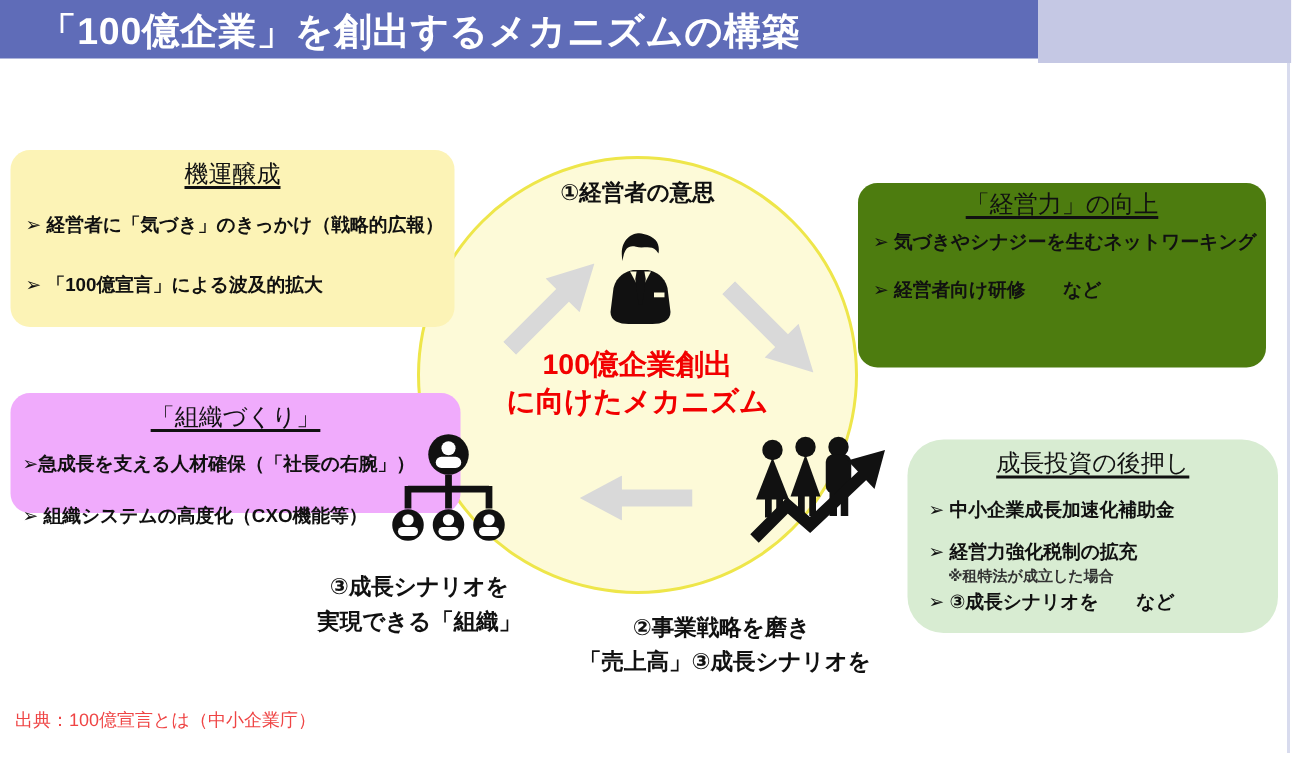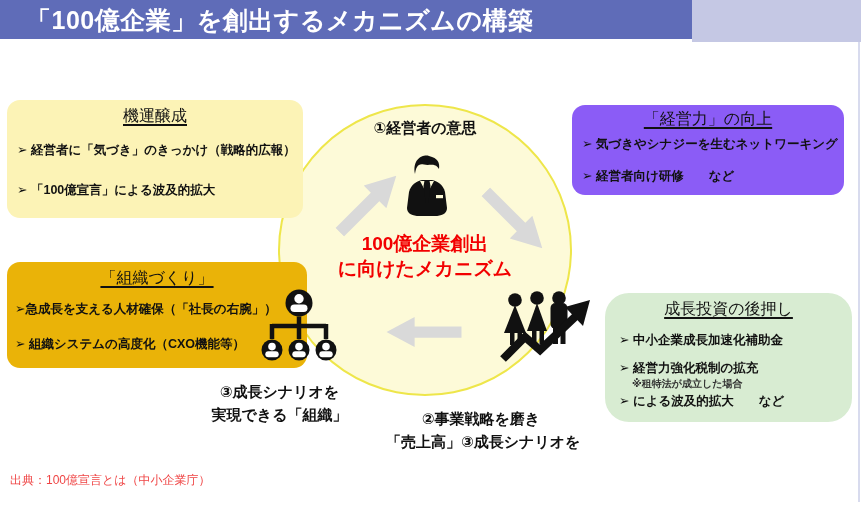--- a/index.html
+++ b/index.html
@@ -53,26 +53,26 @@
     white-space:nowrap;
   }
   .cbox .bullet { position:absolute; font-size:12.5px; font-weight:bold; color:#111; white-space:nowrap; }
   .cbox .note { position:absolute; font-size:10px; font-weight:bold; color:#333; white-space:nowrap; }
 
   .box-momentum     { left:7px;   top:100px; width:296px; height:118px; background:#fcf3b6; }
   .box-momentum .cbox-title { top:6px; }
   .box-momentum .b1 { left:10px; top:42px; }
   .box-momentum .b2 { left:10px; top:82px; }
 
-  .box-management   { left:572px; top:105px; width:272px; height:90px;  background:#8b5cf6; }
+  .box-management   { left:572px; top:122px; width:272px; height:123px;  background:#4d7c0f; }
   .box-management .cbox-title { top:4px; }
   .box-management .b1 { left:10px; top:31px; }
   .box-management .b2 { left:10px; top:63px; }
 
-  .box-organization { left:7px;   top:262px; width:300px; height:106px; background:#eab308; }
+  .box-organization { left:7px;   top:262px; width:300px; height:80px; background:#f0abfc; }
   .box-organization .cbox-title { top:6px; }
   .box-organization .b1 { left:8px; top:39px; }
   .box-organization .b2 { left:8px; top:74px; }
 
   .box-growth       { left:605px; top:293px; width:247px; height:129px; background:#d8ecd2;border-radius:24px; }
   .box-growth .cbox-title { top:6px; }
   .box-growth .b1 { left:14px; top:39px; }
   .box-growth .b2 { left:14px; top:67px; }
   .box-growth .nt { left:27px; top:84px; }
   .box-growth .b3 { left:14px; top:100px; }
@@ -179,18 +179,18 @@
     <div class="cbox-title">「組織づくり」</div>
     <div class="bullet b1">➢急成長を支える人材確保（「社長の右腕」）</div>
     <div class="bullet b2">➢ 組織システムの高度化（CXO機能等）</div>
   </div>
 
   <div class="cbox box-growth">
     <div class="cbox-title">成長投資の後押し</div>
     <div class="bullet b1">➢ 中小企業成長加速化補助金</div>
     <div class="bullet b2">➢ 経営力強化税制の拡充</div>
     <div class="note nt">※租特法が成立した場合</div>
-    <div class="bullet b3">➢ による波及的拡大　　など</div>
+    <div class="bullet b3">➢ ③成長シナリオを　　など</div>
   </div>
 
   <div class="footer-source">出典：100億宣言とは（中小企業庁）</div>
 
 </div>
 
 </body></html>

